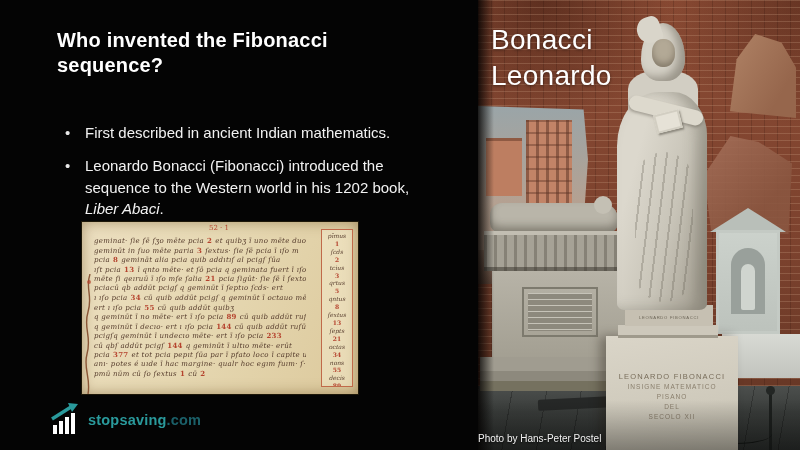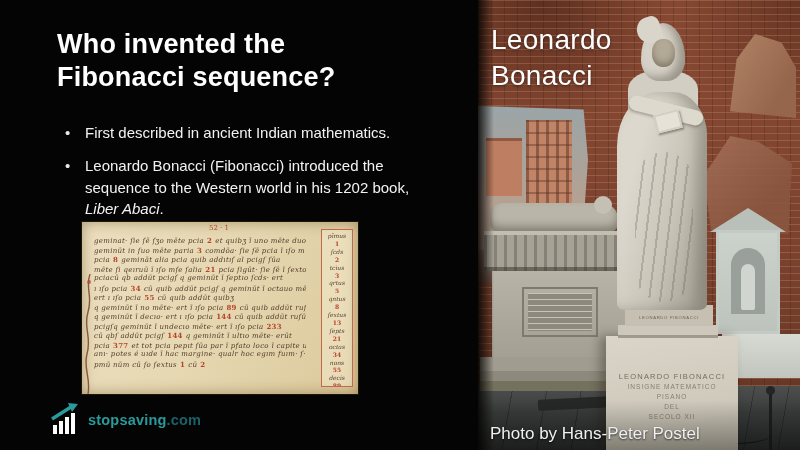--- a/index.html
+++ b/index.html
@@ -2,21 +2,21 @@
 <html><head>
 <meta charset="utf-8">
 <style>
   * { margin:0; padding:0; box-sizing:border-box; }
   html,body { background:#000; }
   body { font-family:"Liberation Sans", sans-serif; }
   .slide { position:relative; width:800px; height:450px; background:#040404; overflow:hidden; }
 
   
   .left-panel { position:absolute; left:0; top:0; width:478px; height:450px; }
-  .title { position:absolute; left:57px; top:28px; width:330px; font-size:27px; line-height:1.24;
+  .title { position:absolute; left:57px; top:28px; width:330px; font-size:20px; line-height:1.24;
            font-weight:bold; color:#ffffff; letter-spacing:0.2px; }
   .bullets { position:absolute; left:63px; top:122px; width:350px; list-style:none; }
   .bullets li { position:relative; padding-left:22px; margin-bottom:12px; font-size:15px;
                 line-height:1.42; color:#f2f2f2; }
   .bullets li .dot { position:absolute; left:2px; top:0; color:#e8e8e8; }
   .bullets em { font-style:italic; }
 
   
   .manuscript { position:absolute; left:82px; top:222px; width:276px; height:172px;
     background:linear-gradient(115deg,#ecdfc0 0%, #e6d8b2 45%, #dcc99c 100%);
@@ -149,22 +149,22 @@
     border-radius:45% 45% 0 0; }
 
   .shade-left { left:0; top:0; width:16px; height:450px; z-index:9;
     background:linear-gradient(to right, rgba(5,3,2,.85), transparent); }
   .shade-bottom { left:0; top:400px; width:322px; height:50px; z-index:9;
     background:linear-gradient(to bottom, transparent, rgba(0,0,0,.35)); }
 
   .photo-heading { position:absolute; left:13px; top:22px; z-index:10; color:#ffffff;
     font-size:28px; line-height:1.3; font-weight:400; letter-spacing:0.3px;
     text-shadow:0 1px 3px rgba(0,0,0,.45); }
-  .photo-credit { position:absolute; left:12px; bottom:6px; z-index:10; color:#f0f0f0;
-    font-size:17px; text-shadow:0 1px 2px rgba(0,0,0,.7); }
+  .photo-credit { position:absolute; left:0; bottom:6px; z-index:10; color:#f0f0f0;
+    font-size:10px; text-shadow:0 1px 2px rgba(0,0,0,.7); }
 </style>
 </head>
 <body>
 
 <div class="slide">
 
   <div class="left-panel">
     <h1 class="title">Who invented the Fibonacci sequence?</h1>
 
     <ul class="bullets">
@@ -179,22 +179,23 @@
     </ul>
 
     <div class="manuscript">
       <div class="ms-folio">52 · 1</div>
       <svg class="ms-flourish" width="10" height="120" viewBox="0 0 10 120">
         <path d="M6,0 C1,14 9,22 4,38 C-1,54 8,62 3,80 C-1,94 7,104 4,120" stroke="#8a5636" stroke-width="1.4" fill="none"></path>
         <circle cx="5" cy="8" r="2" fill="#b5432e" opacity=".7"></circle>
       </svg>
       <div class="ms-lines">
           <div class="ms-line"><span>geminat· ſie ſē ſʒo mēte pcia</span><span class="ms-num">2</span><span>et quibʒ ī uno mēte duo ſigant</span></div>
-          <div class="ms-line"><span>geminūt in ſuo mēte paria</span><span class="ms-num">3</span><span>comdōa· ſie ſē pcia   ī ıſo m</span></div>
+          <div class="ms-line"><span>geminūt in ſuo mēte paria</span><span class="ms-num">3</span><span>ſextus· ſie ſē pcia   ī ıſo m</span></div>
           <div class="ms-line"><span>pcia</span><span class="ms-num">8</span><span>gemināt alia pcia   quib addıtıſ al pcigſ   ſūa</span></div>
+          <div class="ms-line"><span>ıſt pcia</span><span class="ms-num">13</span><span>ī qnto mēte· et ſō pcia   q geminata fuert ī ıſo</span></div>
           <div class="ms-line"><span>mēte ſi qeıruū ī ıſo mſe ſalia</span><span class="ms-num">21</span><span>pcia ſigūt· ſie ſē ī ſexto mēte</span></div>
           <div class="ms-line"><span>pcia</span><span>cū qb addūt pcigſ   q geminūt ī ſeptıo ſcds· ert</span></div>
           <div class="ms-line"><span>ı ıſo pcia</span><span class="ms-num">34</span><span>cū quib addūt pcigſ   q geminūt ī octauo mēte·</span></div>
           <div class="ms-line"><span>ert ı ıſo pcia</span><span class="ms-num">55</span><span>cū quib addūt quibʒ</span></div>
           <div class="ms-line"><span>q geminūt ī no mēte· ert ī ıſo pcia</span><span class="ms-num">89</span><span>cū quib addūt ruſū pcigſ</span></div>
           <div class="ms-line"><span>q geminūt ī decıo· ert ı ıſo pcia</span><span class="ms-num">144</span><span>cū quib addūt ruſū</span></div>
           <div class="ms-line"><span>pcigſ</span><span>q geminūt ī undecıo mēte· ert ī ıſo pcia</span><span class="ms-num">233</span></div>
           <div class="ms-line"><span>cū qbſ addūt pcigſ</span><span class="ms-num">144</span><span>q geminūt ī ultıo mēte· erūt</span></div>
           <div class="ms-line"><span>pcia</span><span class="ms-num">377</span><span>et tot pcia pepıt ſūa par ī pfato loco ī capite unı</span></div>
           <div class="ms-line"><span>anı· potes é uıde ī hac margine· qualr hoc egım fuım· ſ· q ultımū</span></div>
@@ -287,19 +288,19 @@
     <div class="statue-body"></div>
     <div class="statue-arm"></div>
     <div class="statue-book"></div>
     <div class="statue-hood"></div>
     <div class="statue-face"></div>
 
     <div class="shade-left"></div>
     <div class="shade-bottom"></div>
 
     <div class="photo-heading">
+      <div>Bonacci</div>
       <div>Leonardo</div>
-      <div>Bonacci</div>
     </div>
     <div class="photo-credit">Photo by Hans-Peter Postel</div>
   </div>
 
 </div>
 
 </body></html>

